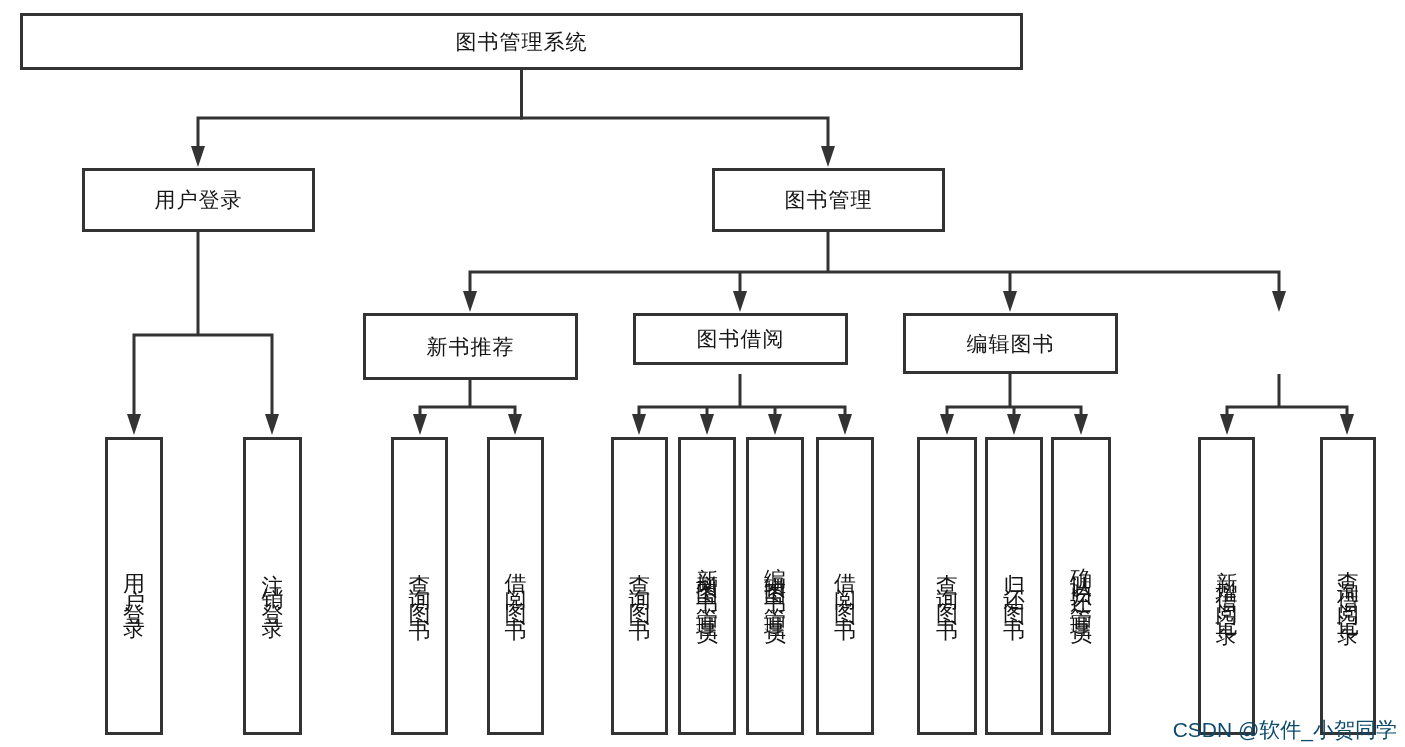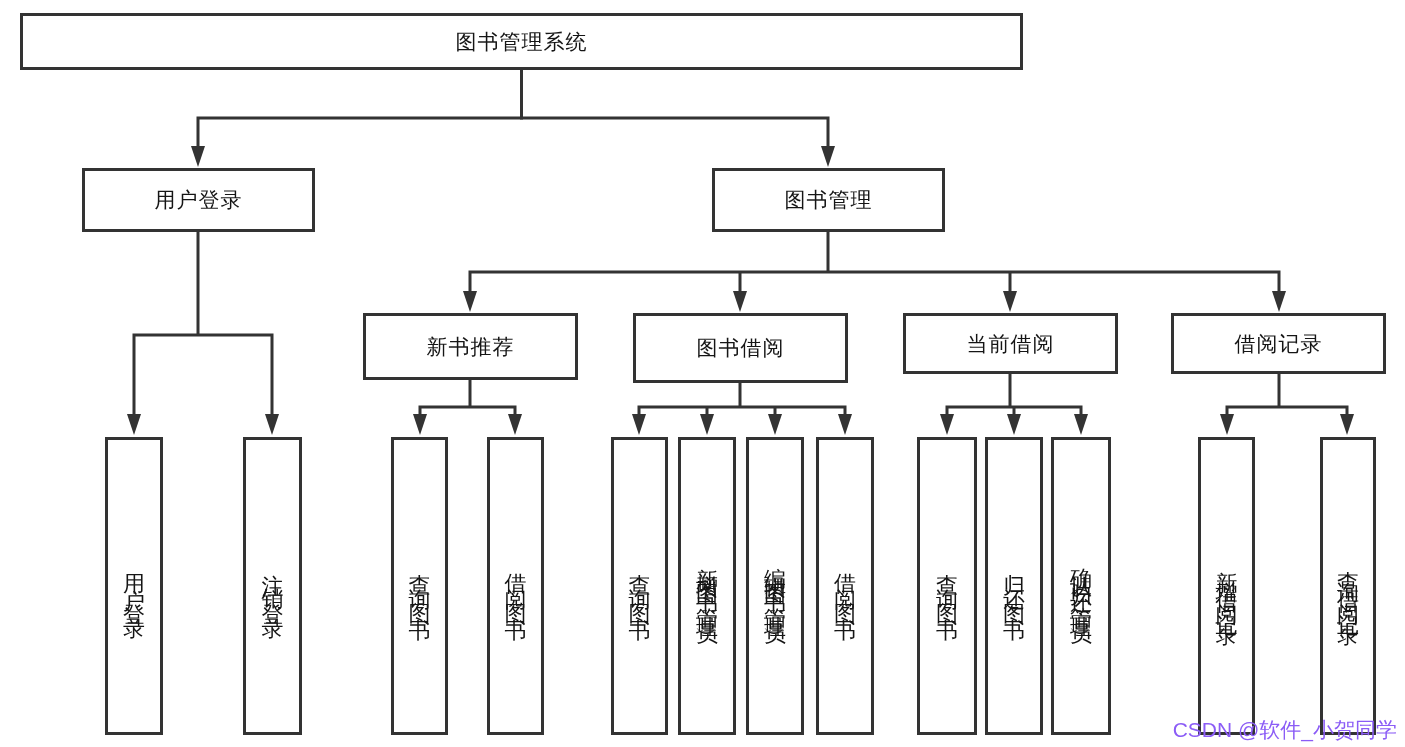--- a/index.html
+++ b/index.html
@@ -17,21 +17,21 @@
   .node.h .label { font-size:21px; letter-spacing:1px; white-space:nowrap; }
   .node.v .label {
     writing-mode:vertical-rl; text-orientation:mixed;
     font-size:22px; line-height:1;
   }
   .ls-short .label { letter-spacing:15px; }
   .ls-mid   .label { letter-spacing:11px; }
   .ls-long  .label { letter-spacing:8px; }
   .watermark {
     position:absolute; right:8px; bottom:3px; z-index:5;
-    font-size:21px; color:#8b5cf6; white-space:nowrap;
+    font-size:21px; color:#0c4a6e; white-space:nowrap;
   }
 </style>
 </head>
 <body>
 
 <div class="stage">
 
   <svg class="connectors" width="1405" height="747" viewBox="0 0 1405 747">
     <g stroke="#333333" stroke-width="3" fill="none" stroke-linejoin="miter">
 
@@ -105,28 +105,25 @@
   <div class="node h" style="left:82px;top:168px;width:233px;height:64px;">
     <span class="label">用户登录</span>
   </div>
   <div class="node h" style="left:712px;top:168px;width:233px;height:64px;text-align:center;">
     <span class="label">图书管理</span>
   </div>
 
   <div class="node h" style="left:363px;top:313px;width:215px;height:67px;">
     <span class="label">新书推荐</span>
   </div>
-  <div class="node h" style="left:633px;top:313px;width:215px;height:70px;">
+  <div class="node h" style="left:633px;top:313px;width:215px;height:52px;">
     <span class="label">图书借阅</span>
   </div>
   <div class="node h" style="left:903px;top:313px;width:215px;height:61px;">
-    <span class="label">当前借阅</span>
-  </div>
-  <div class="node h" style="left:1171px;top:313px;width:215px;height:61px;">
-    <span class="label">借阅记录</span>
+    <span class="label">编辑图书</span>
   </div>
 
   <div class="node v ls-short" style="left:105px;top:437px;width:58px;height:298px;">
     <span class="label">用户登录</span>
   </div>
   <div class="node v ls-short" style="left:243px;top:437px;width:59px;height:298px;">
     <span class="label">注销登录</span>
   </div>
 
   <div class="node v ls-short" style="left:391px;top:437px;width:57px;height:298px;">

